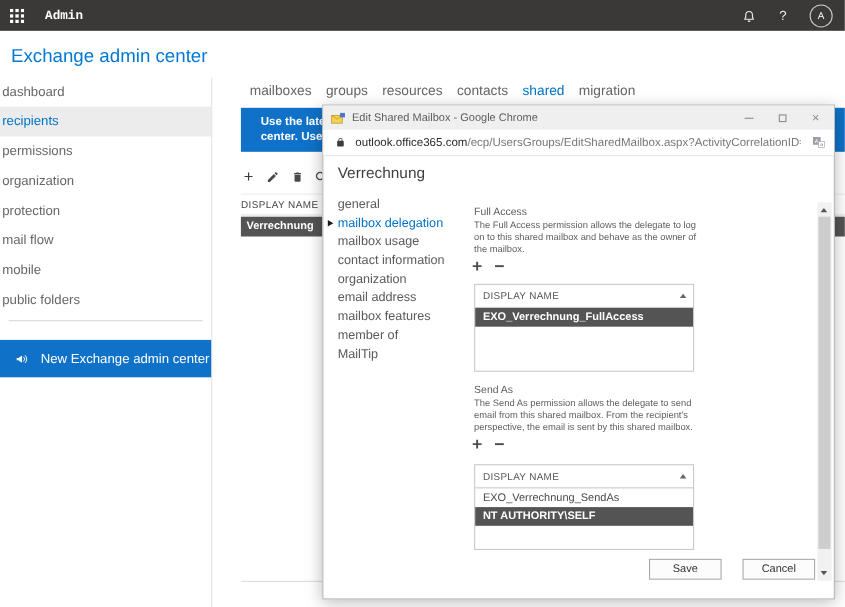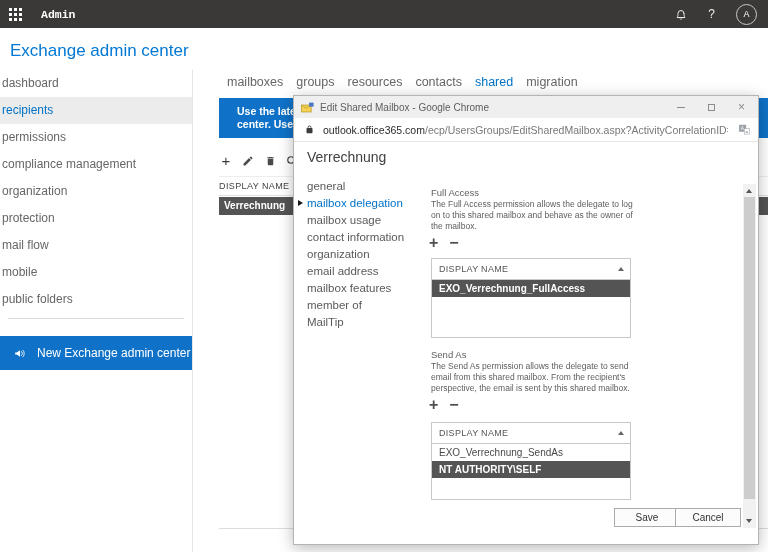--- a/index.html
+++ b/index.html
@@ -80,21 +80,21 @@
            border-right:3px solid transparent;border-bottom:4px solid #666;}
   .pt-row{height:17px;line-height:17px;padding-left:7px;font-size:10px;color:#4a4a4a;
           white-space:nowrap;overflow:hidden;}
   .pt-row.sel{background:var(--selected_row,#545454);color:#fff;font-weight:bold;}
 
   #fa-label{top:46px;} #fa-desc{top:58px;} #fa-pm{top:94px;} #fa-table{top:117px;height:80px;}
   #sa-label{top:208px;} #sa-desc{top:220px;} #sa-pm{top:256px;} #sa-table{top:281px;height:78px;}
 
   .btn{position:absolute;top:367px;width:66px;height:19px;line-height:17px;text-align:center;
        background:#fcfcfc;border:1px solid #ababab;font-size:10px;color:#333;box-sizing:border-box;cursor:default;}
-  #save-btn{left:320px;} #cancel-btn{left:381px;}
+  #save-btn{left:296px;} #cancel-btn{left:381px;}
 
   .pscroll{position:absolute;right:2px;top:43px;width:13px;height:344px;background:#f1f1f1;}
   .ps-up{position:absolute;top:5px;left:3px;width:0;height:0;border-left:3.5px solid transparent;
          border-right:3.5px solid transparent;border-bottom:4px solid #555;}
   .ps-thumb{position:absolute;top:13px;left:1px;width:11px;height:302px;background:#cdcdcd;}
   .ps-down{position:absolute;bottom:5px;left:3px;width:0;height:0;border-left:3.5px solid transparent;
            border-right:3.5px solid transparent;border-top:4px solid #555;}
 </style>
 </head>
 <body>
@@ -127,21 +127,20 @@
     <span class="avatar">A</span>
   </div>
 </div>
 
 <div class="page-title">Exchange admin center</div>
 
 <div class="sidebar">
   <div class="side-item">dashboard</div>
   <div class="side-item sel">recipients</div>
   <div class="side-item">permissions</div>
-  <div class="side-item">compliance management</div>
   <div class="side-item">organization</div>
   <div class="side-item">protection</div>
   <div class="side-item">mail flow</div>
   <div class="side-item">mobile</div>
   <div class="side-item">public folders</div>
   <hr class="side-sep">
   <div class="new-eac">
     <span style="display:flex;">
       <svg width="15" height="13" viewBox="0 0 24 24">
           <path fill="#fff" d="M4 10v4h3l6 4V6L7 10H4z"></path>

